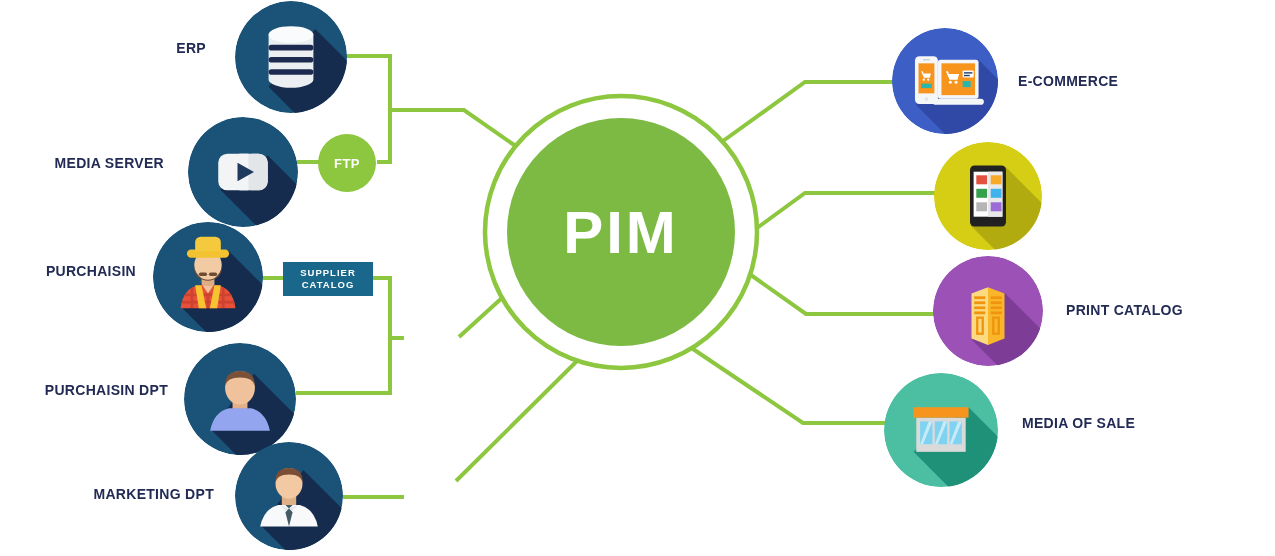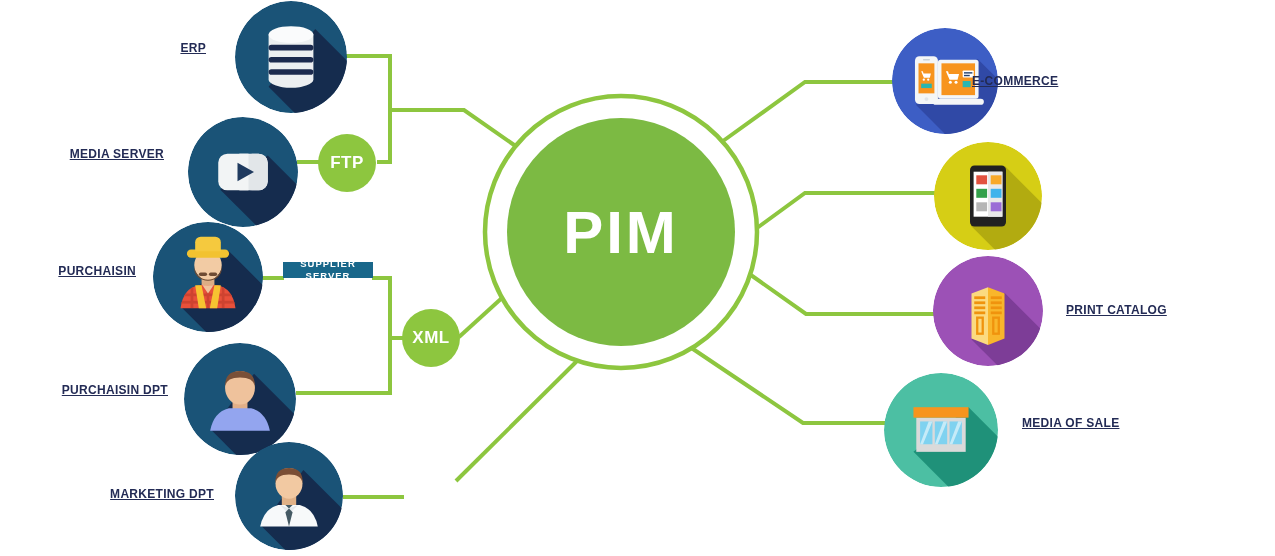--- a/index.html
+++ b/index.html
@@ -1,28 +1,28 @@
 <!DOCTYPE html>
 <html><head>
 <meta charset="utf-8">
 <style>
   html,body{margin:0;padding:0;background:#fff;}
   .stage{position:relative;width:1275px;height:556px;background:#ffffff;
          font-family:"Liberation Sans",sans-serif;overflow:hidden;}
   .lines{position:absolute;left:0;top:0;}
   .node{position:absolute;}
-  .label{position:absolute;font-weight:700;font-size:12px;color:#232B55;
-         letter-spacing:.3px;white-space:nowrap;line-height:20px;text-decoration:underline;}
+  .label{position:absolute;font-weight:700;font-size:14px;color:#232B55;
+         letter-spacing:.3px;white-space:nowrap;line-height:20px;}
   .badge{position:absolute;width:58px;height:58px;border-radius:50%;background:#8DC63F;
-         color:#fff;font-weight:700;font-size:17px;letter-spacing:.5px;
+         color:#fff;font-weight:700;font-size:13px;letter-spacing:.5px;
          display:flex;align-items:center;justify-content:center;}
   .pim{position:absolute;left:507px;top:118px;width:228px;height:228px;border-radius:50%;
        background:#7CBA43;color:#fff;display:flex;align-items:center;justify-content:center;
        font-size:60px;font-weight:700;letter-spacing:3px;}
-  .portal{position:absolute;left:283px;top:262px;width:90px;height:16px;background:#19678A;
+  .portal{position:absolute;left:283px;top:262px;width:90px;height:34px;background:#19678A;
           color:#fff;display:flex;flex-direction:column;align-items:center;justify-content:center;
           font-size:9.5px;font-weight:700;letter-spacing:1px;line-height:1.3;text-align:center;}
 </style>
 </head>
 <body>
 
 <div class="stage">
 
   <svg class="lines" width="1275" height="556" viewBox="0 0 1275 556">
     <g stroke="#8DC63F" stroke-width="4" fill="none">
@@ -268,32 +268,29 @@
     </g>
   </svg>
 
   <div class="pim">
     <span>PIM</span>
   </div>
 
   <div class="badge" style="left:318px;top:134px">
     <span>FTP</span>
   </div>
-  <div class="badge" style="left:402px;top:309px">
-    <span>XML</span>
-  </div>
 
   <div class="portal">
     <span>SUPPLIER</span>
-    <span>SERVER</span>
+    <span>CATALOG</span>
   </div>
 
   <div class="label" style="right:1069px;top:38px">ERP</div>
-  <div class="label" style="right:1111px;top:144px">MEDIA SERVER</div>
+  <div class="label" style="right:1111px;top:153px">MEDIA SERVER</div>
   <div class="label" style="right:1139px;top:261px">PURCHAISIN</div>
   <div class="label" style="right:1061px;top:484px">MARKETING DPT</div>
   <div class="label" style="right:1107px;top:380px">PURCHAISIN DPT</div>
 
-  <div class="label" style="left:972px;top:71px">E-COMMERCE</div>
+  <div class="label" style="left:1018px;top:71px">E-COMMERCE</div>
   <div class="label" style="left:1066px;top:300px">PRINT CATALOG</div>
   <div class="label" style="left:1022px;top:413px">MEDIA OF SALE</div>
 
 </div>
 
 </body></html>

